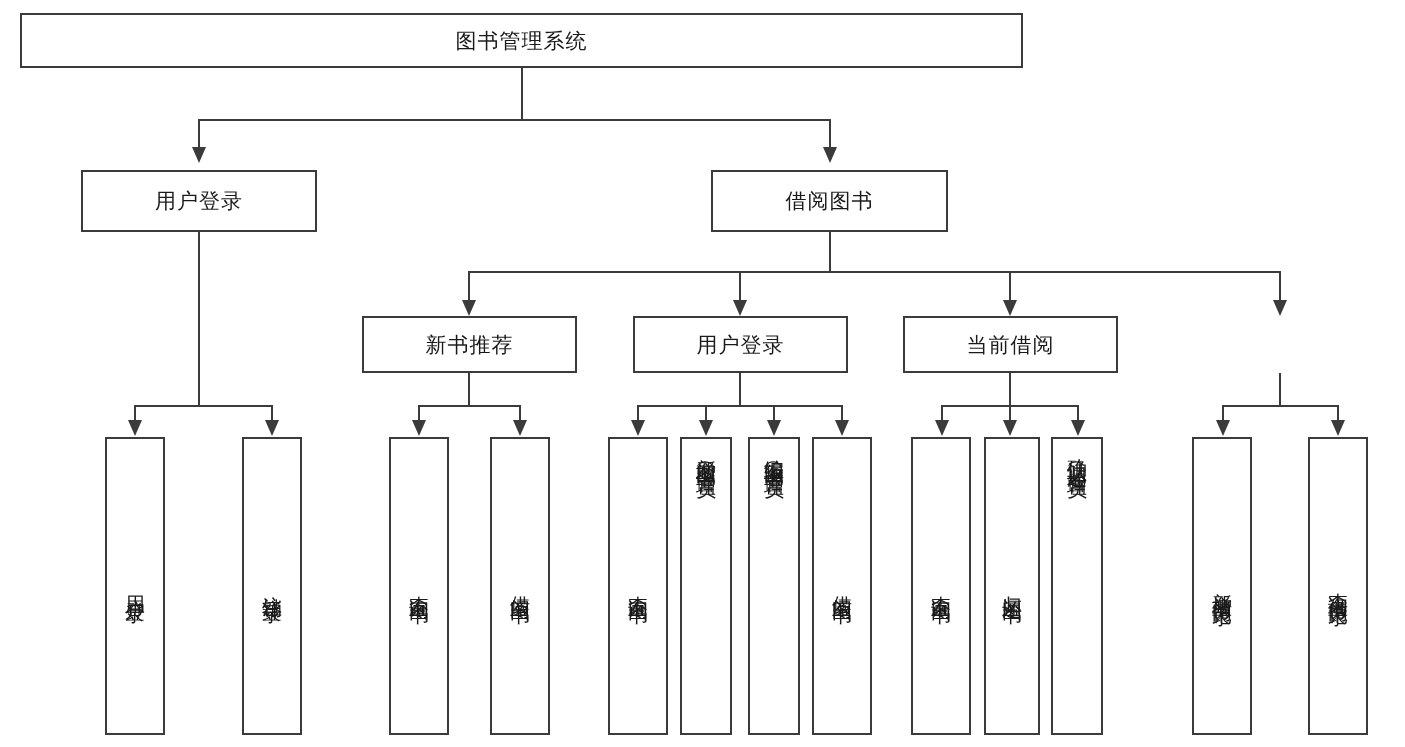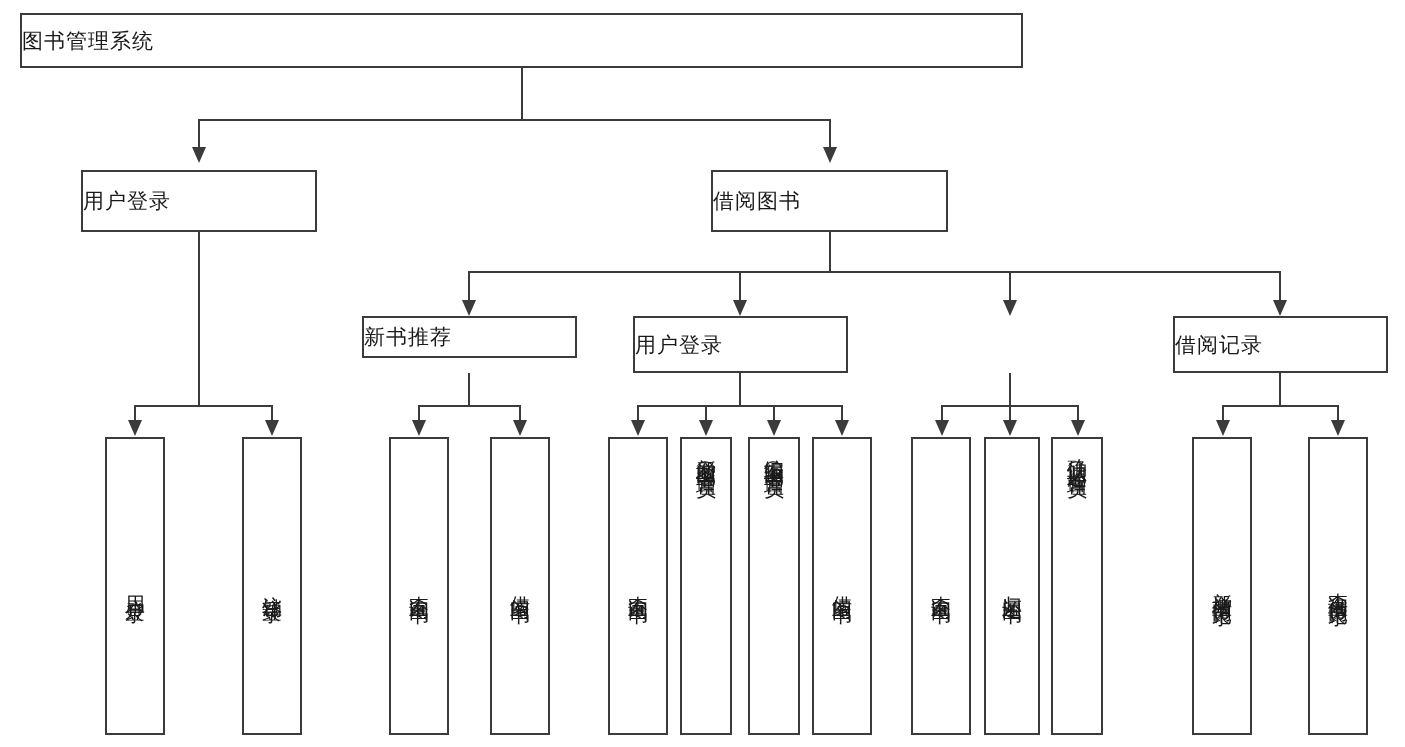--- a/index.html
+++ b/index.html
@@ -19,21 +19,21 @@
   }
 
   
   .node {
     position: absolute;
     box-sizing: border-box;
     background: #ffffff;
     border: 2px solid #3b3b3b;
     display: flex;
     align-items: center;
-    justify-content: flex-start;
+    justify-content: center;
     color: #1a1a1a;
   }
   .node .label {
     font-size: 21px;
     line-height: 1.1;
     letter-spacing: 1px;
     white-space: nowrap;
   }
 
   
@@ -133,28 +133,28 @@
 
   <div class="vline" style="left:468px; top:271px; height:29px;"></div>
   <div class="arrow" style="left:462px; top:300px;"></div>
   <div class="vline" style="left:739px; top:271px; height:29px;"></div>
   <div class="arrow" style="left:733px; top:300px;"></div>
   <div class="vline" style="left:1009px; top:271px; height:29px;"></div>
   <div class="arrow" style="left:1003px; top:300px;"></div>
   <div class="vline" style="left:1279px; top:271px; height:29px;"></div>
   <div class="arrow" style="left:1273px; top:300px;"></div>
 
-  <div class="node horizontal" style="left:362px; top:316px; width:215px; height:42px;">
+  <div class="node horizontal" style="left:362px; top:316px; width:215px; height:57px;">
     <span class="label">新书推荐</span>
   </div>
   <div class="node horizontal" style="left:633px; top:316px; width:215px; height:57px;">
     <span class="label">用户登录</span>
   </div>
-  <div class="node horizontal" style="left:1173px; top:316px; width:215px; height:57px;">
-    <span class="label">借阅记录</span>
+  <div class="node horizontal" style="left:903px; top:316px; width:215px; height:57px;">
+    <span class="label">当前借阅</span>
   </div>
 
   <div class="vline" style="left:468px; top:373px; height:33px;"></div>
   <div class="hline" style="left:418px; top:405px; width:101px;"></div>
   <div class="vline" style="left:418px; top:405px; height:15px;"></div>
   <div class="arrow" style="left:412px; top:420px;"></div>
   <div class="vline" style="left:519px; top:405px; height:15px;"></div>
   <div class="arrow" style="left:513px; top:420px;"></div>
 
   <div class="node vertical" style="left:389px; top:437px; width:60px; height:298px;">

